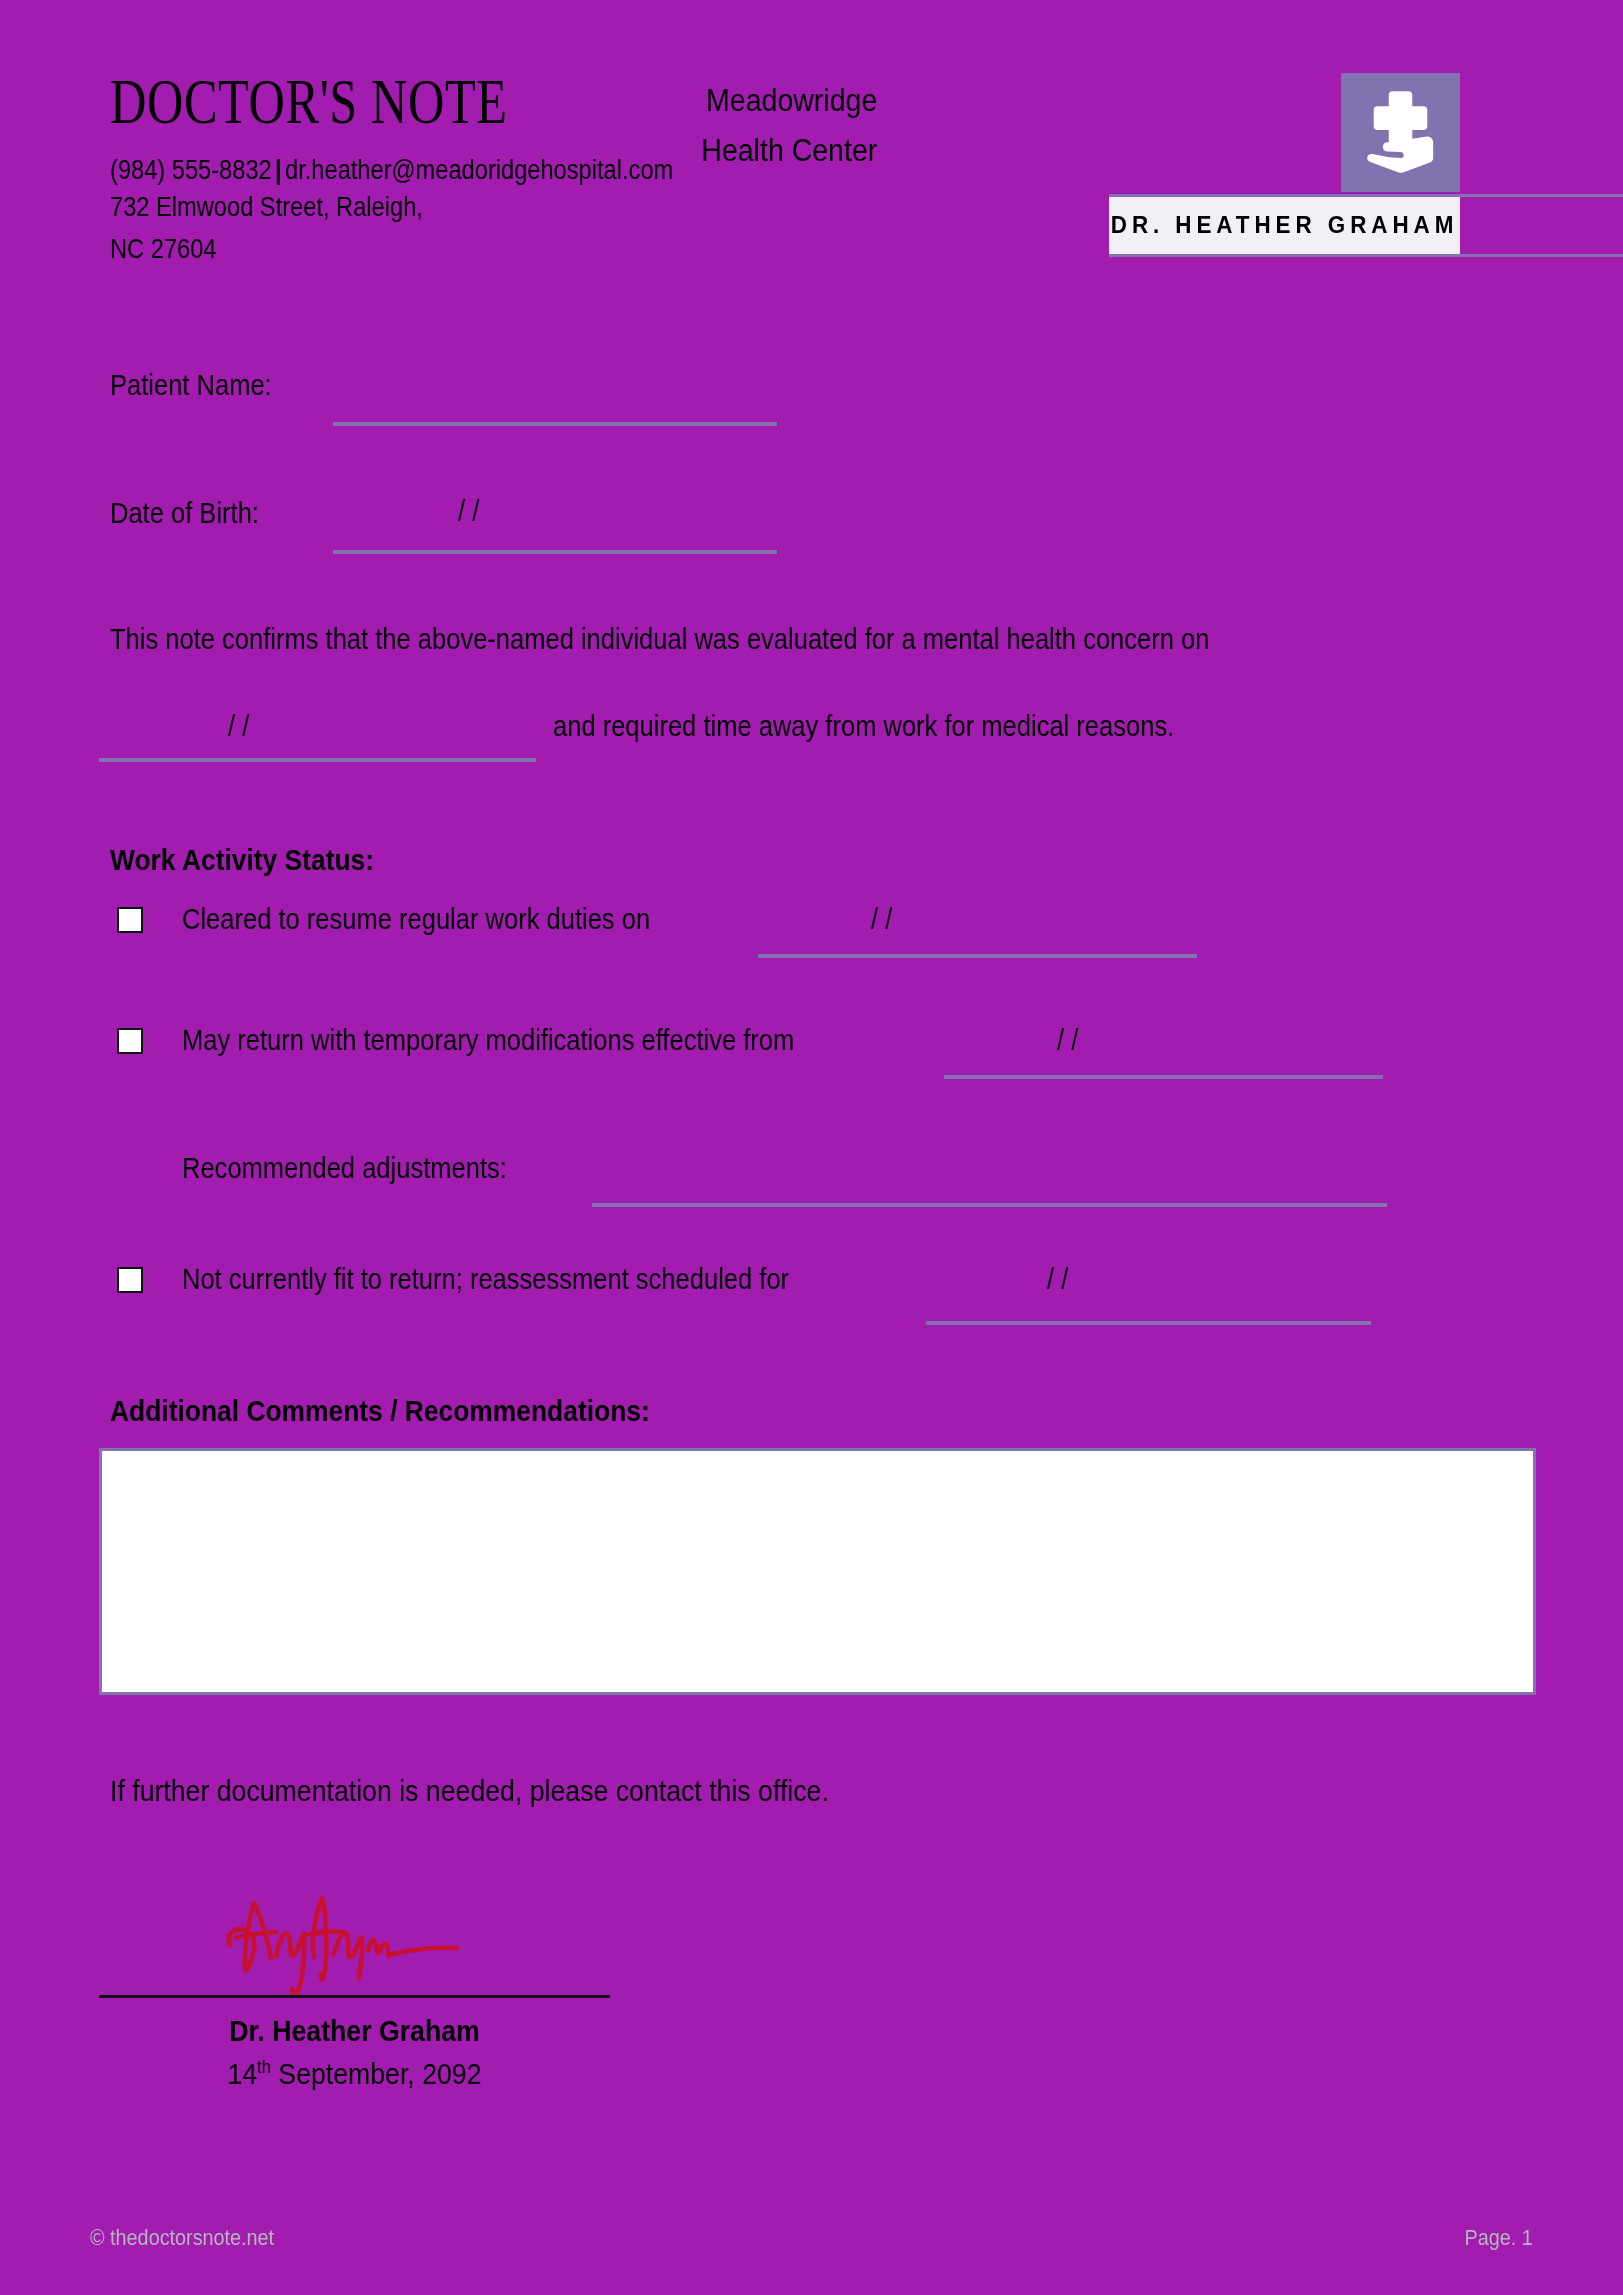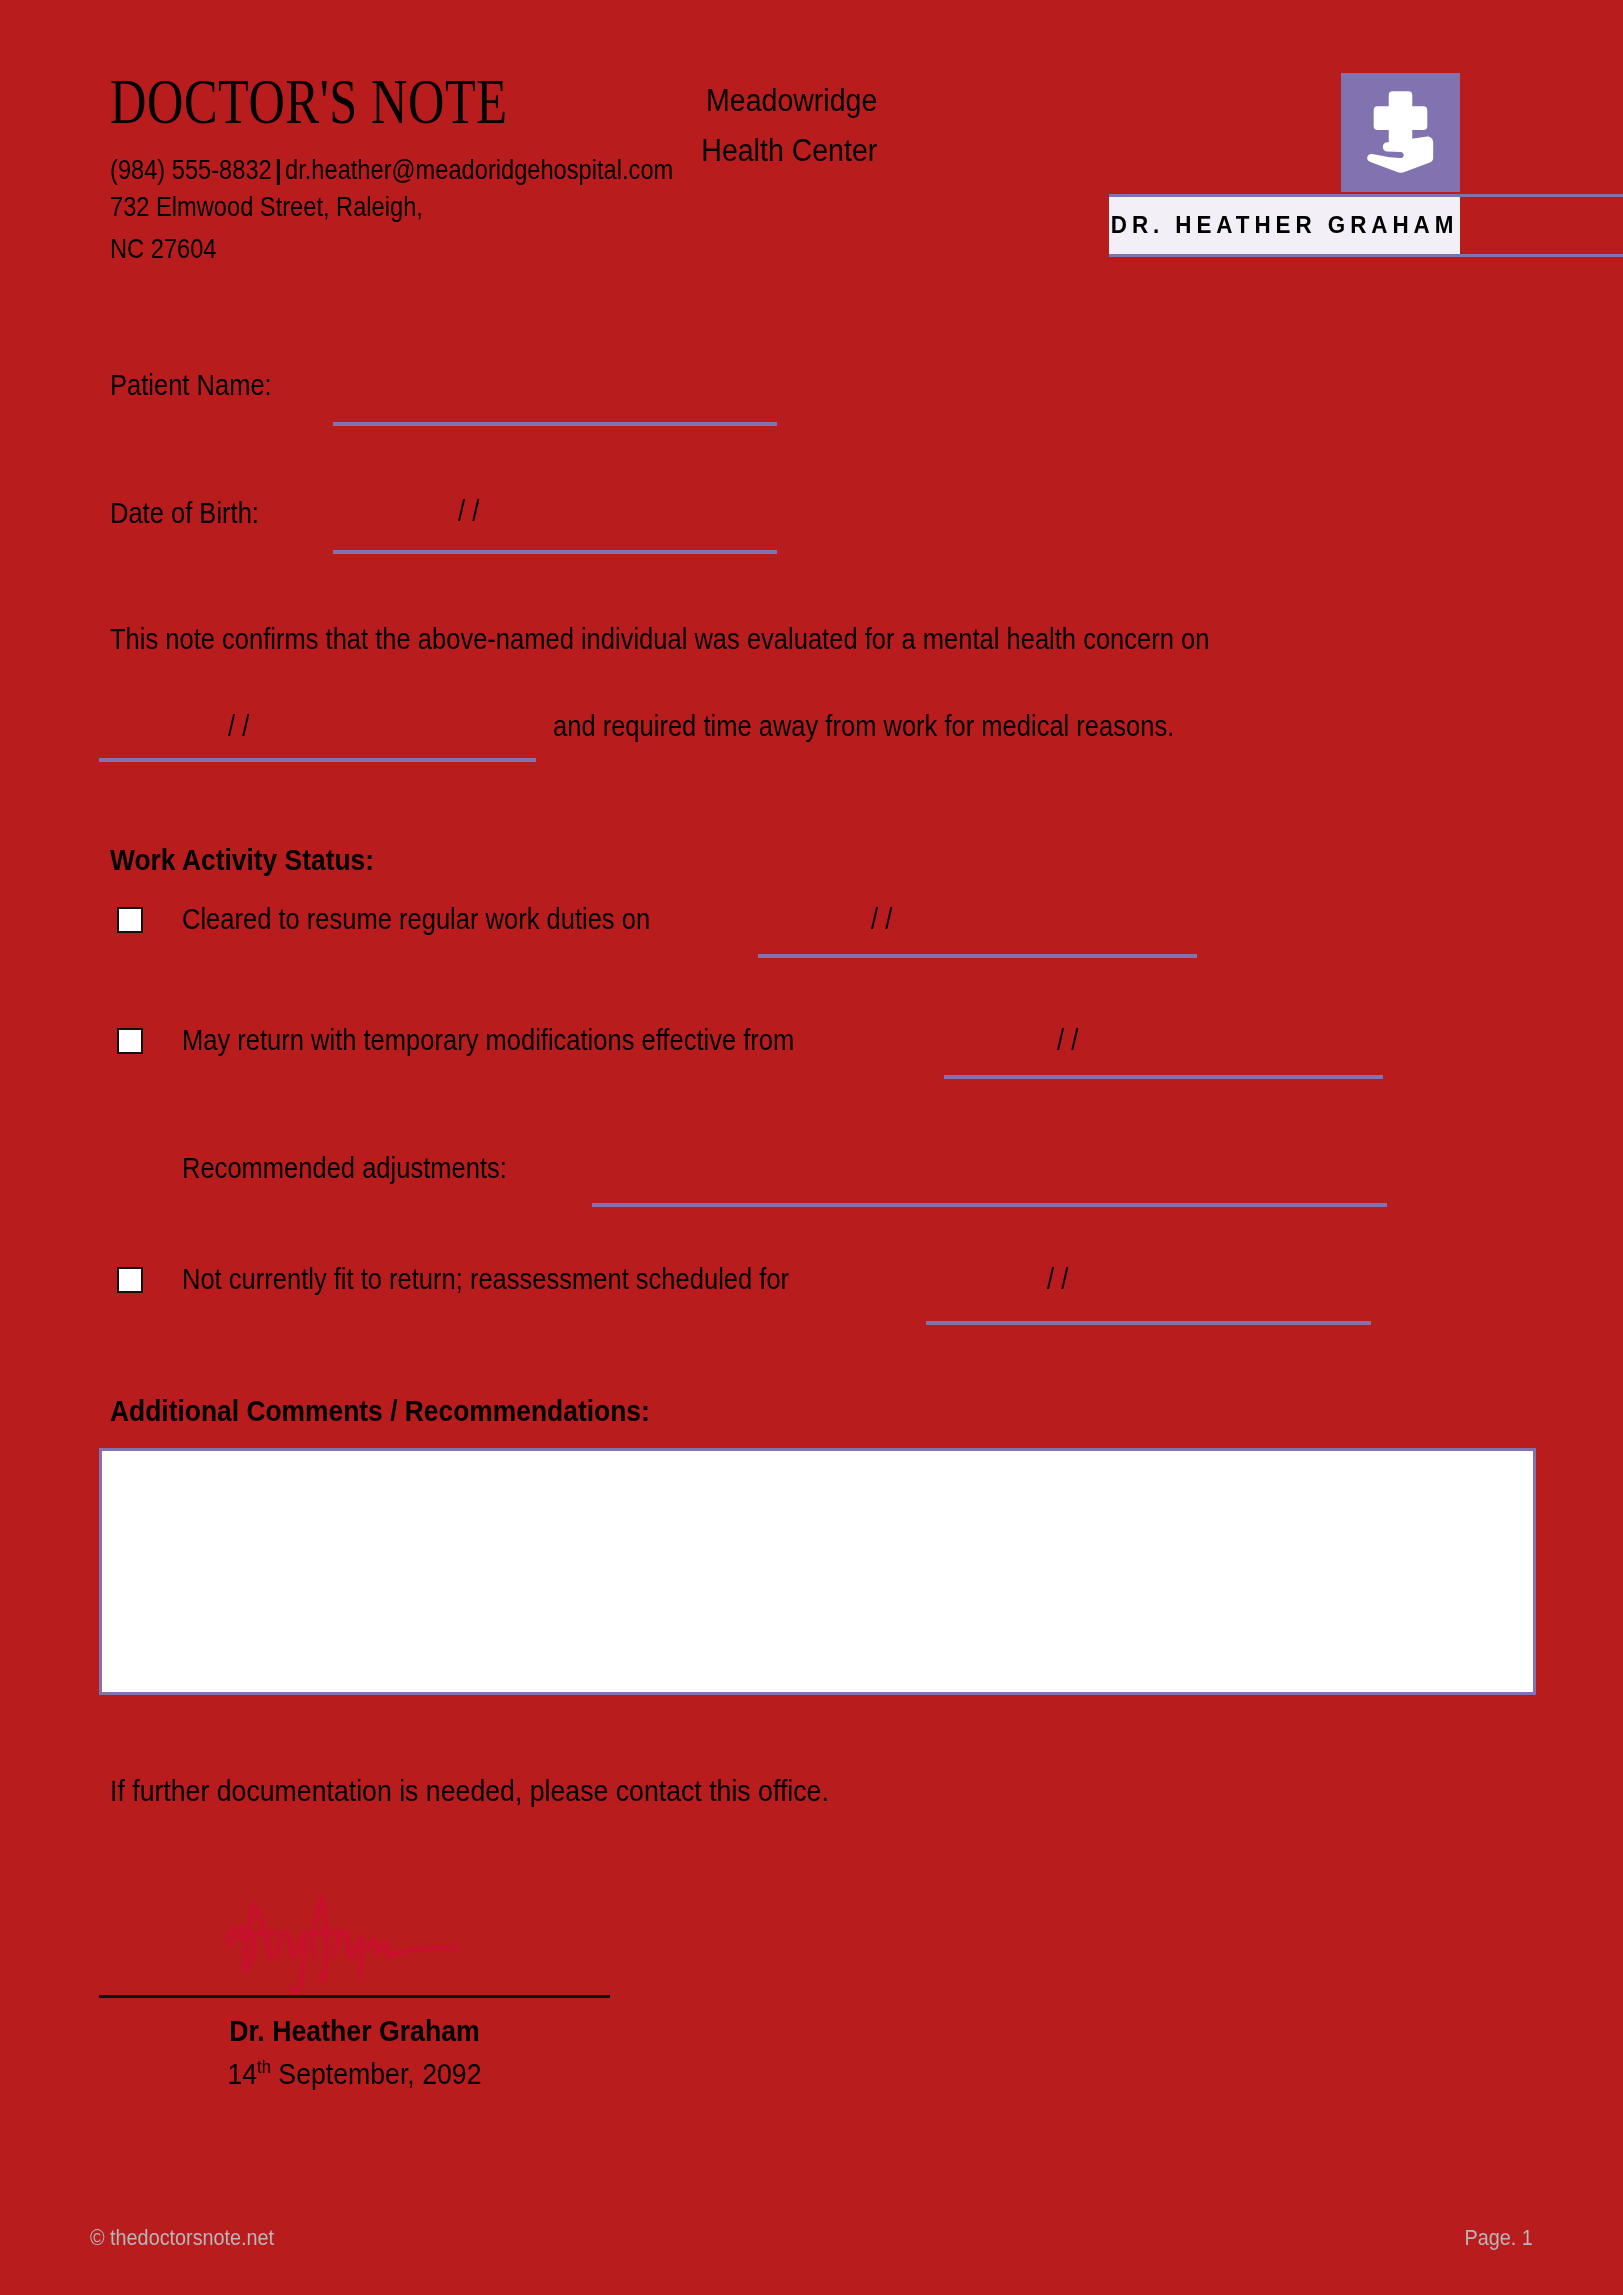--- a/index.html
+++ b/index.html
@@ -8,21 +8,21 @@
     background: #ffffff;
   }
   body {
     font-family: "Liberation Sans", sans-serif;
     color: #000000;
   }
   .page {
     position: relative;
     width: 1623px;
     height: 2295px;
-    background: #b91c1c;
+    background: #a21caf;
     overflow: hidden;
   }
 
   
   .hdr-title {
     position: absolute;
     left: 110px;
     top: 71px;
     font-family: "Liberation Serif", serif;
     font-size: 63px;

